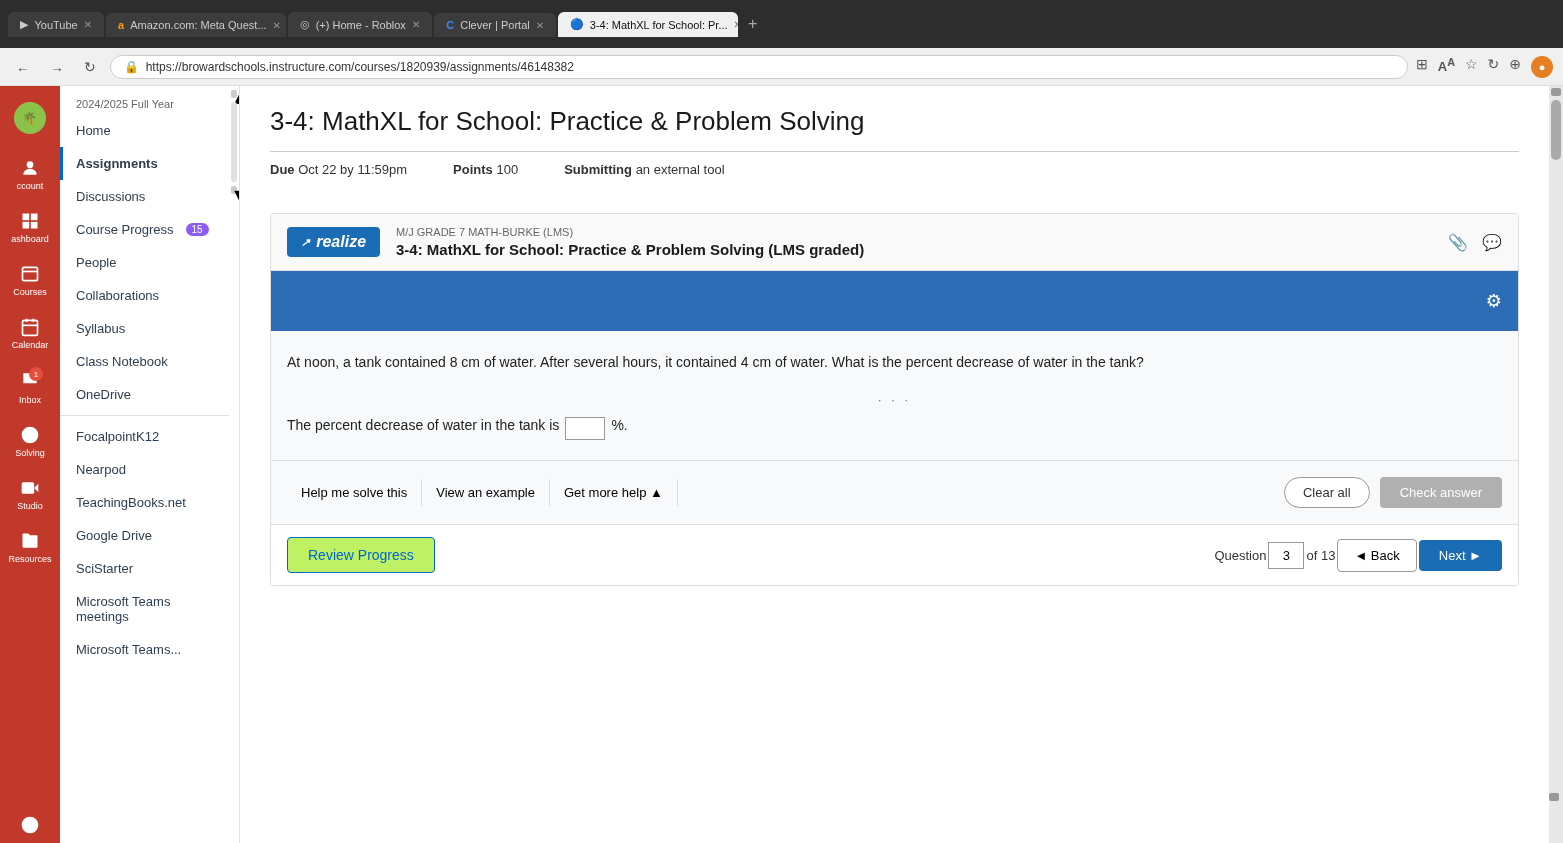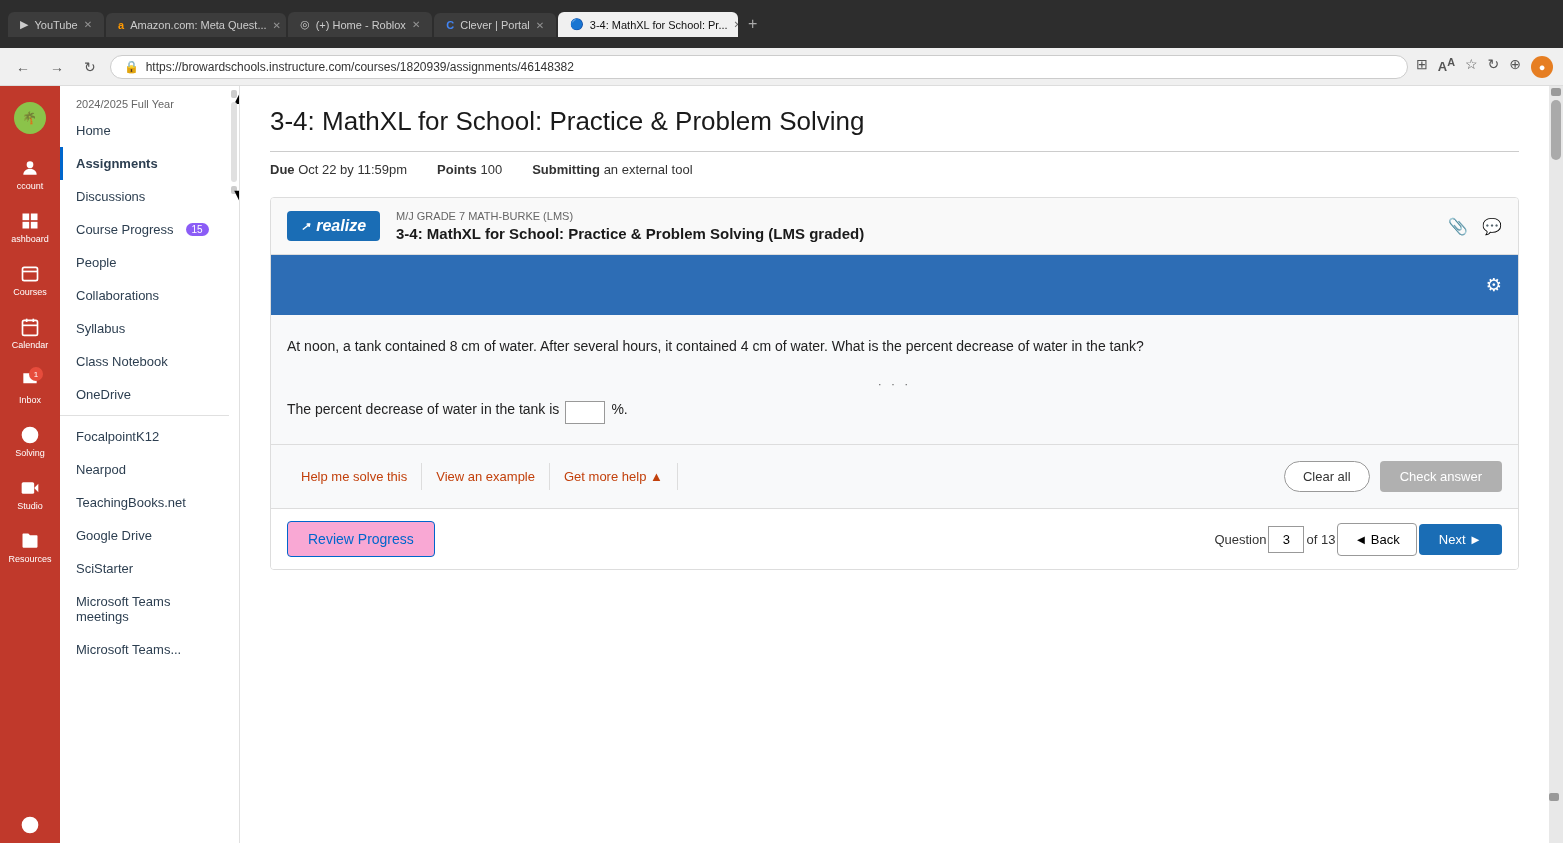--- a/index.html
+++ b/index.html
@@ -158,24 +158,24 @@
     }
     .page-title {
       font-size: 26px;
       font-weight: 400;
       color: #1a1a1a;
       margin-bottom: 14px;
     }
     .divider { border: none; border-top: 1px solid #ccc; margin: 10px 0; }
     .meta-row {
       display: flex;
-      gap: 30px;
+      gap: 46px;
       font-size: 13px;
       color: #333;
-      margin-bottom: 20px;
+      margin-bottom: 36px;
     }
     .meta-label { font-weight: 600; }
 
     
     .assignment-card {
       border: 1px solid #ddd;
       border-radius: 4px;
       overflow: hidden;
       margin-bottom: 20px;
     }
@@ -245,21 +245,21 @@
       align-items: center;
       padding: 16px;
       background: #f8f9fa;
       border-top: 1px solid #ddd;
       gap: 0;
     }
     .help-btn {
       background: none;
       border: none;
       font-size: 13px;
-      color: #c2410c;
+      color: #000000;
       cursor: pointer;
       padding: 6px 14px;
     }
     .help-btn:not(:last-child) { border-right: 1px solid #ddd; }
     .help-spacer { flex: 1; }
     .clear-all-btn {
       background: white;
       border: 1px solid #999;
       border-radius: 20px;
       padding: 7px 18px;
@@ -280,21 +280,21 @@
 
     
     .bottom-nav {
       display: flex;
       align-items: center;
       padding: 12px 16px;
       border-top: 1px solid #ddd;
       background: white;
     }
     .review-progress-btn {
-      background: #f9a8d4;
+      background: #bef264;
       border: 1px solid #0066cc;
       color: #0066cc;
       border-radius: 4px;
       padding: 9px 20px;
       font-size: 14px;
       cursor: pointer;
       text-align: right;
     }
     .nav-spacer { flex: 1; }
     .question-nav {

